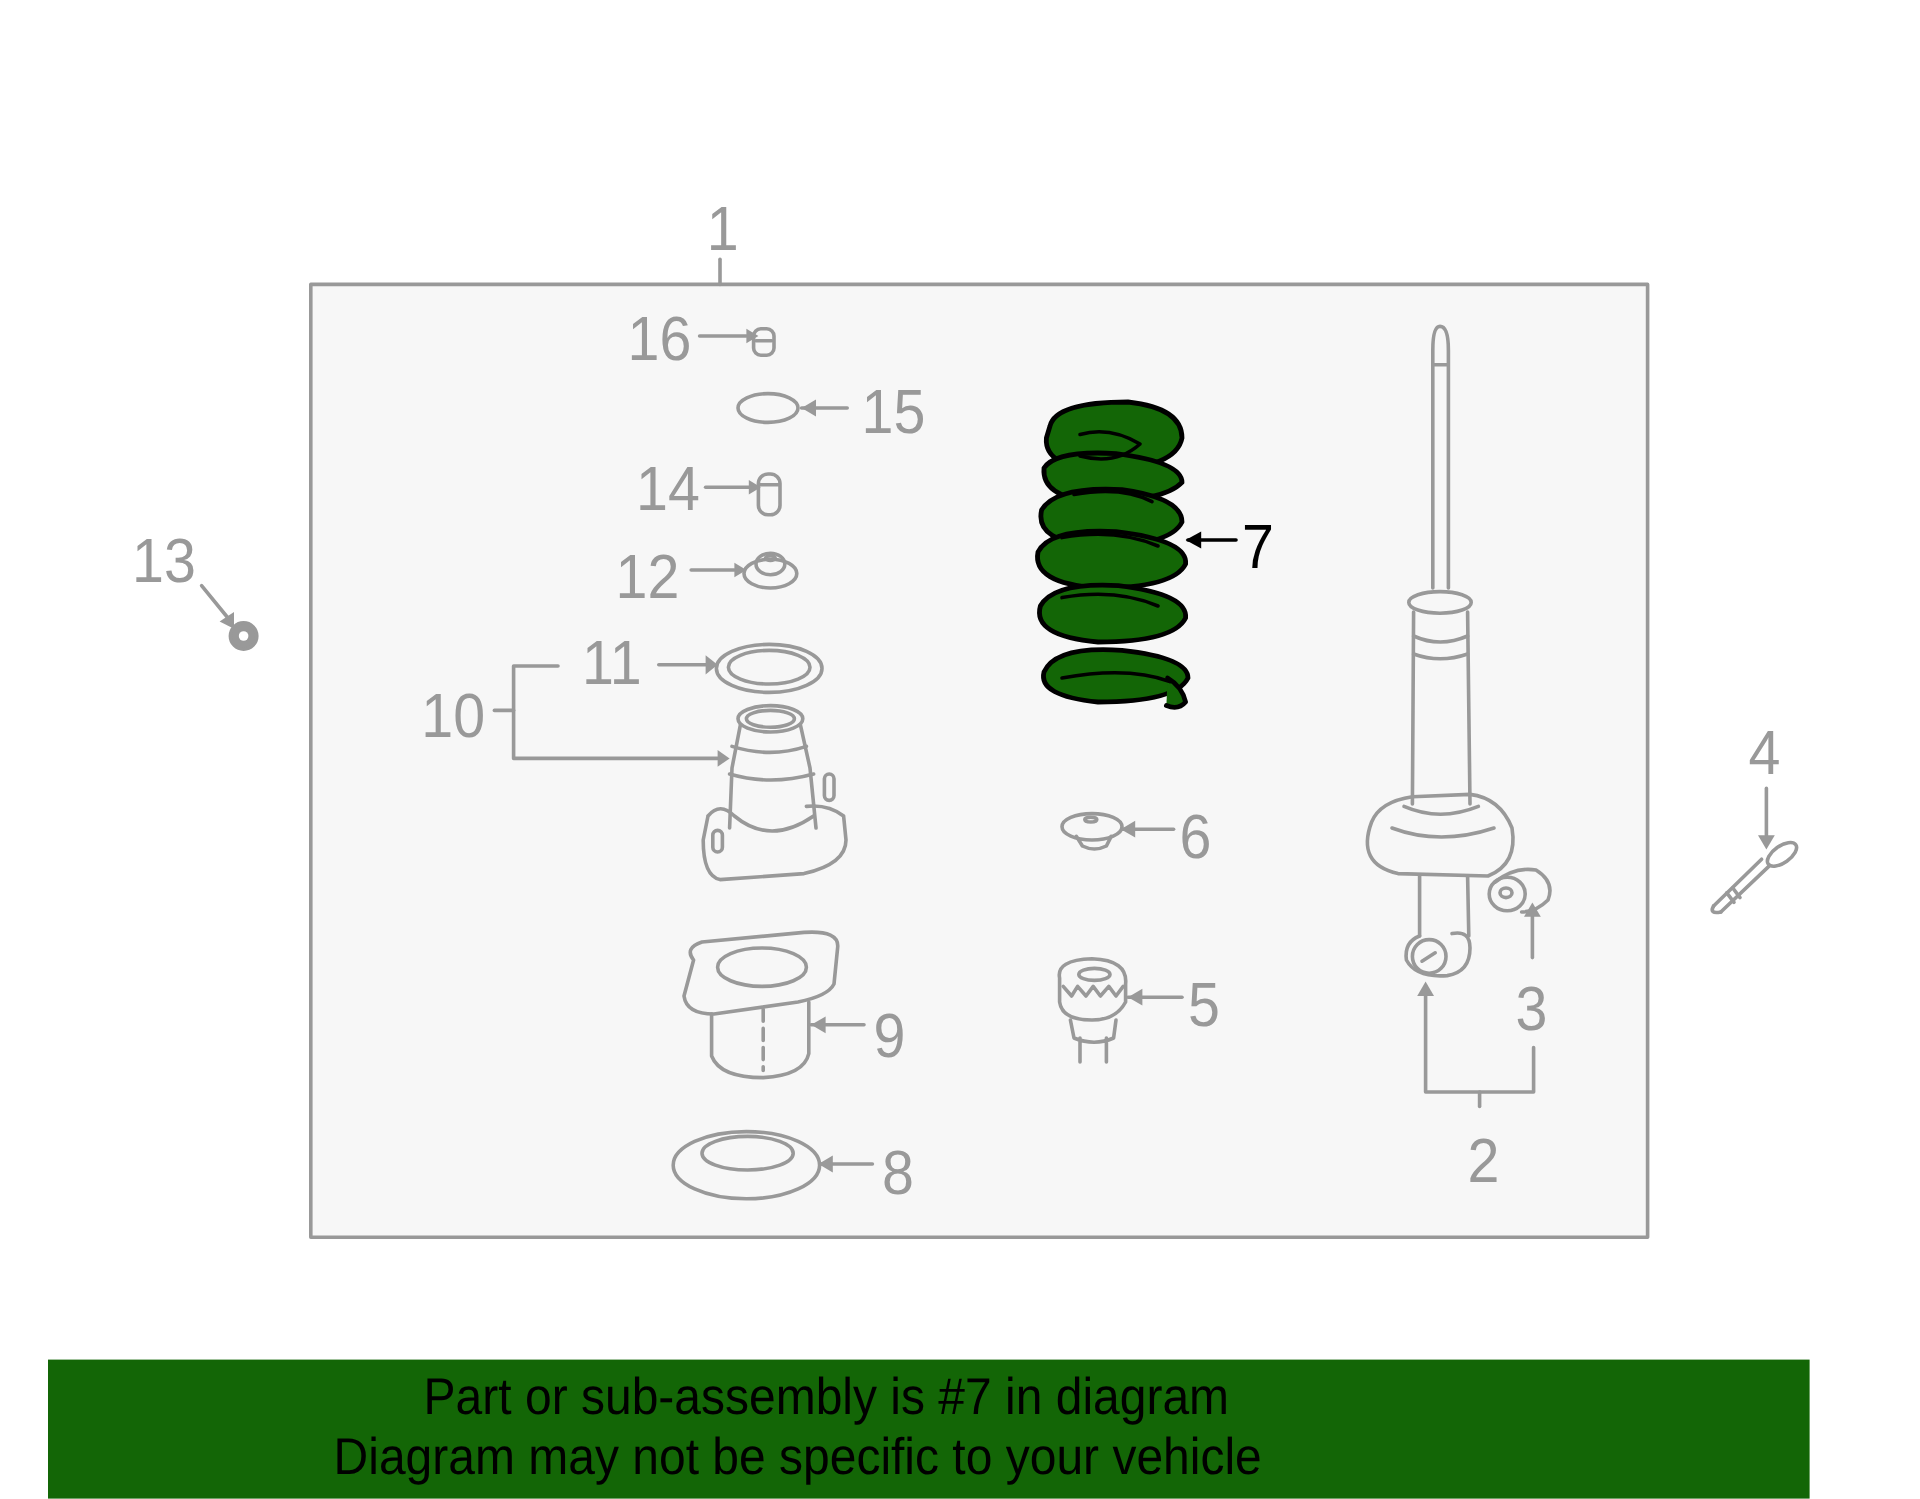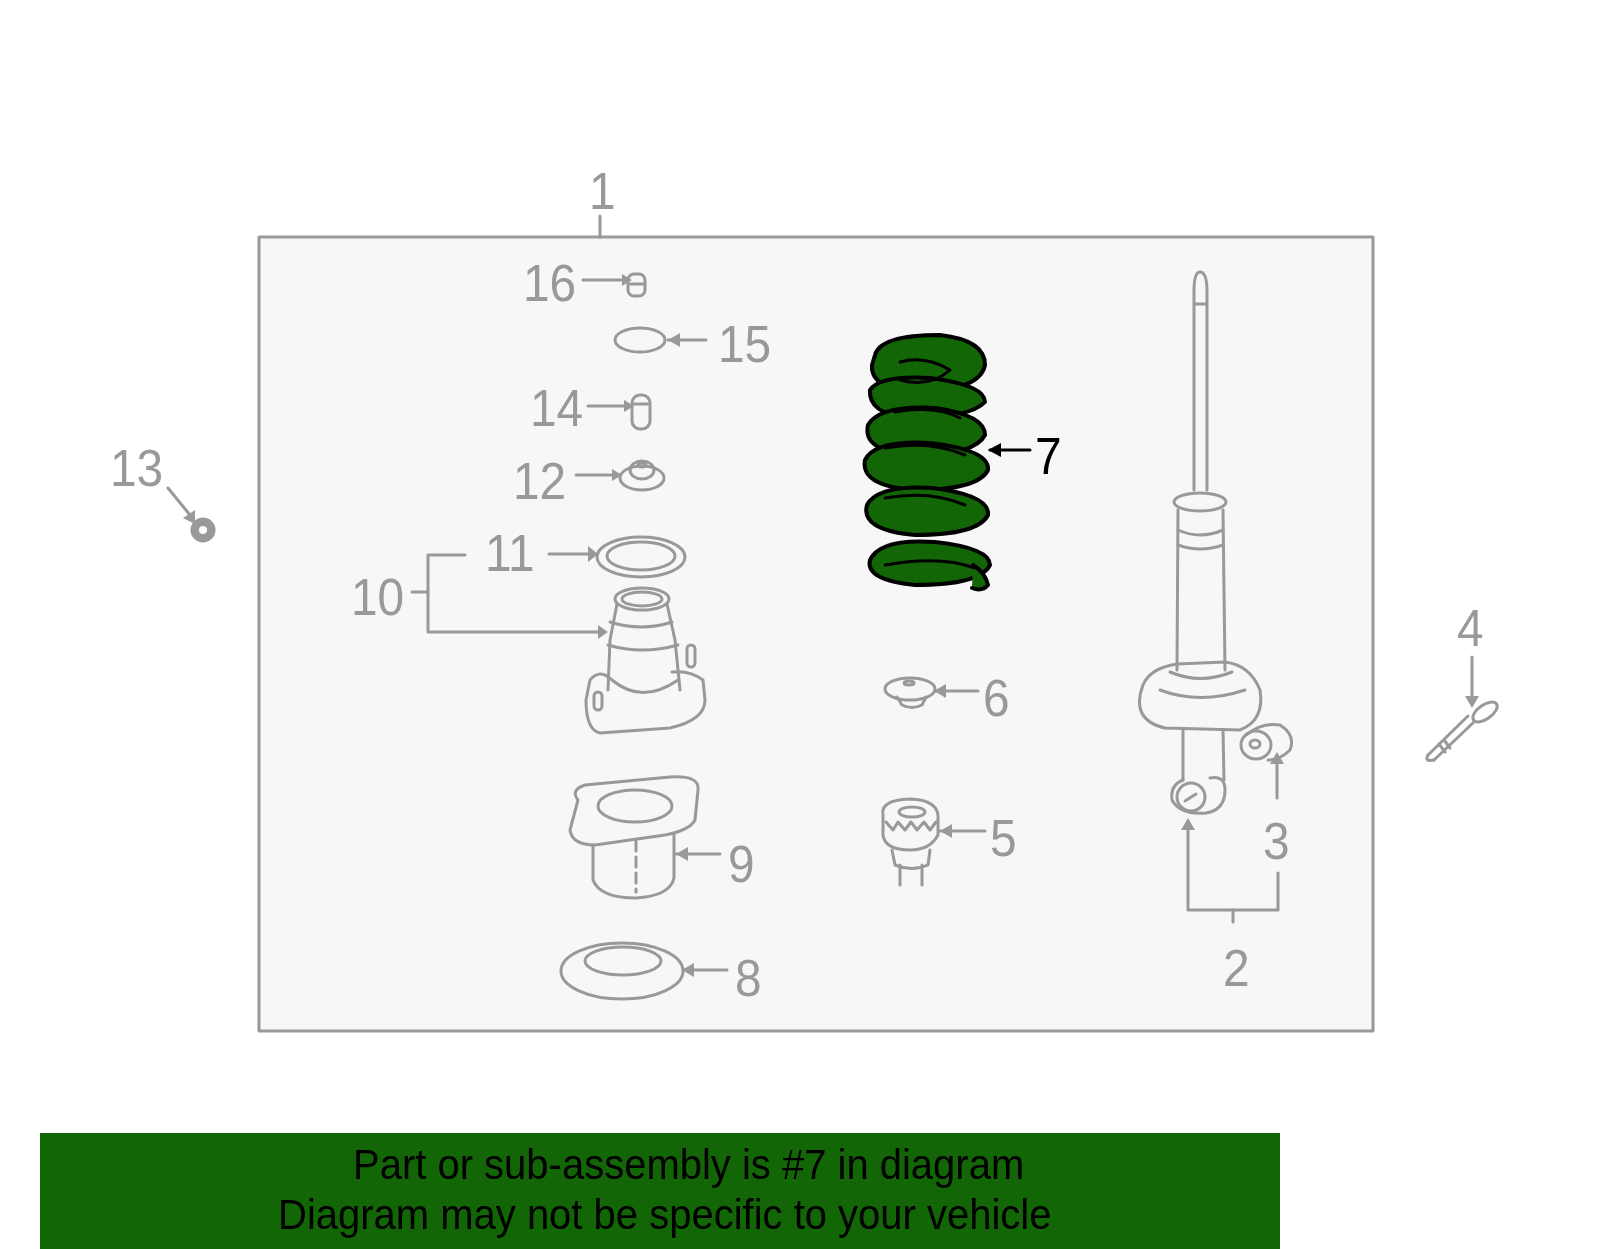--- a/index.html
+++ b/index.html
@@ -1,20 +1,20 @@
 <!DOCTYPE html>
 <html><head>
 <meta charset="utf-8">
 <style>
   html, body { margin:0; padding:0; background:#ffffff; }
   body { width:1600px; height:1249px; position:relative; overflow:hidden; font-family:"Liberation Sans", sans-serif; }
   .diagram { position:absolute; left:0; top:0; width:1600px; height:1249px; }
   .callout { position:absolute; font-family:"Liberation Sans", sans-serif; font-size:52px; line-height:52px; color:#999999; transform:scaleX(0.92); transform-origin:left top; }
   .callout.active { color:#000000; }
-  .banner { position:absolute; left:40px; top:1133px; width:1240px; height:116px; background:#136606; }
+  .banner { position:absolute; left:40px; top:1133px; width:1468px; height:116px; background:#136606; }
   .banner-line { position:absolute; width:100%; text-align:left; font-size:43px; line-height:48px; color:#000; transform:scaleX(0.93); transform-origin:left top; }
 </style>
 </head>
 <body>
 
 <div class="diagram">
   <svg width="1600" height="1249" viewBox="0 0 1600 1249">
     <g fill="none" stroke="#999999" stroke-width="3" stroke-linecap="round" stroke-linejoin="round">
 
       <rect x="259" y="237" width="1114" height="794" fill="#f7f7f7" stroke="#999999" stroke-width="3"></rect>

